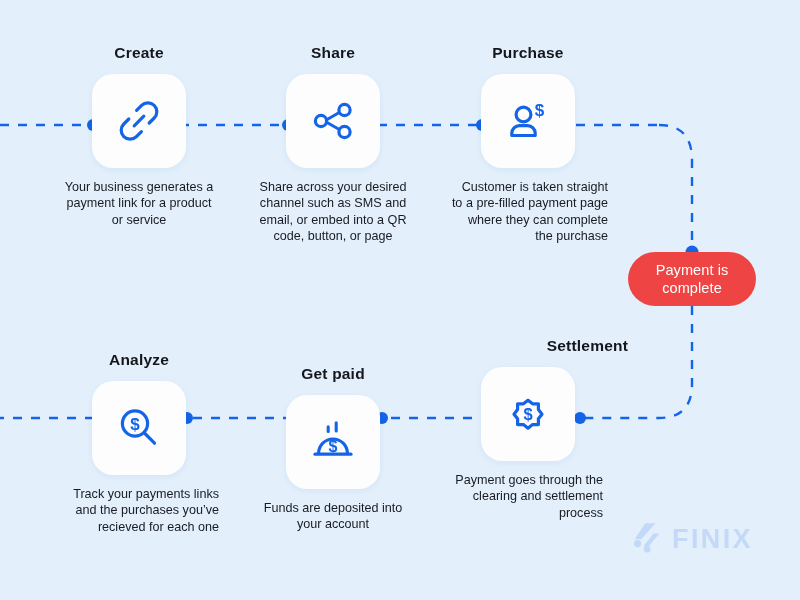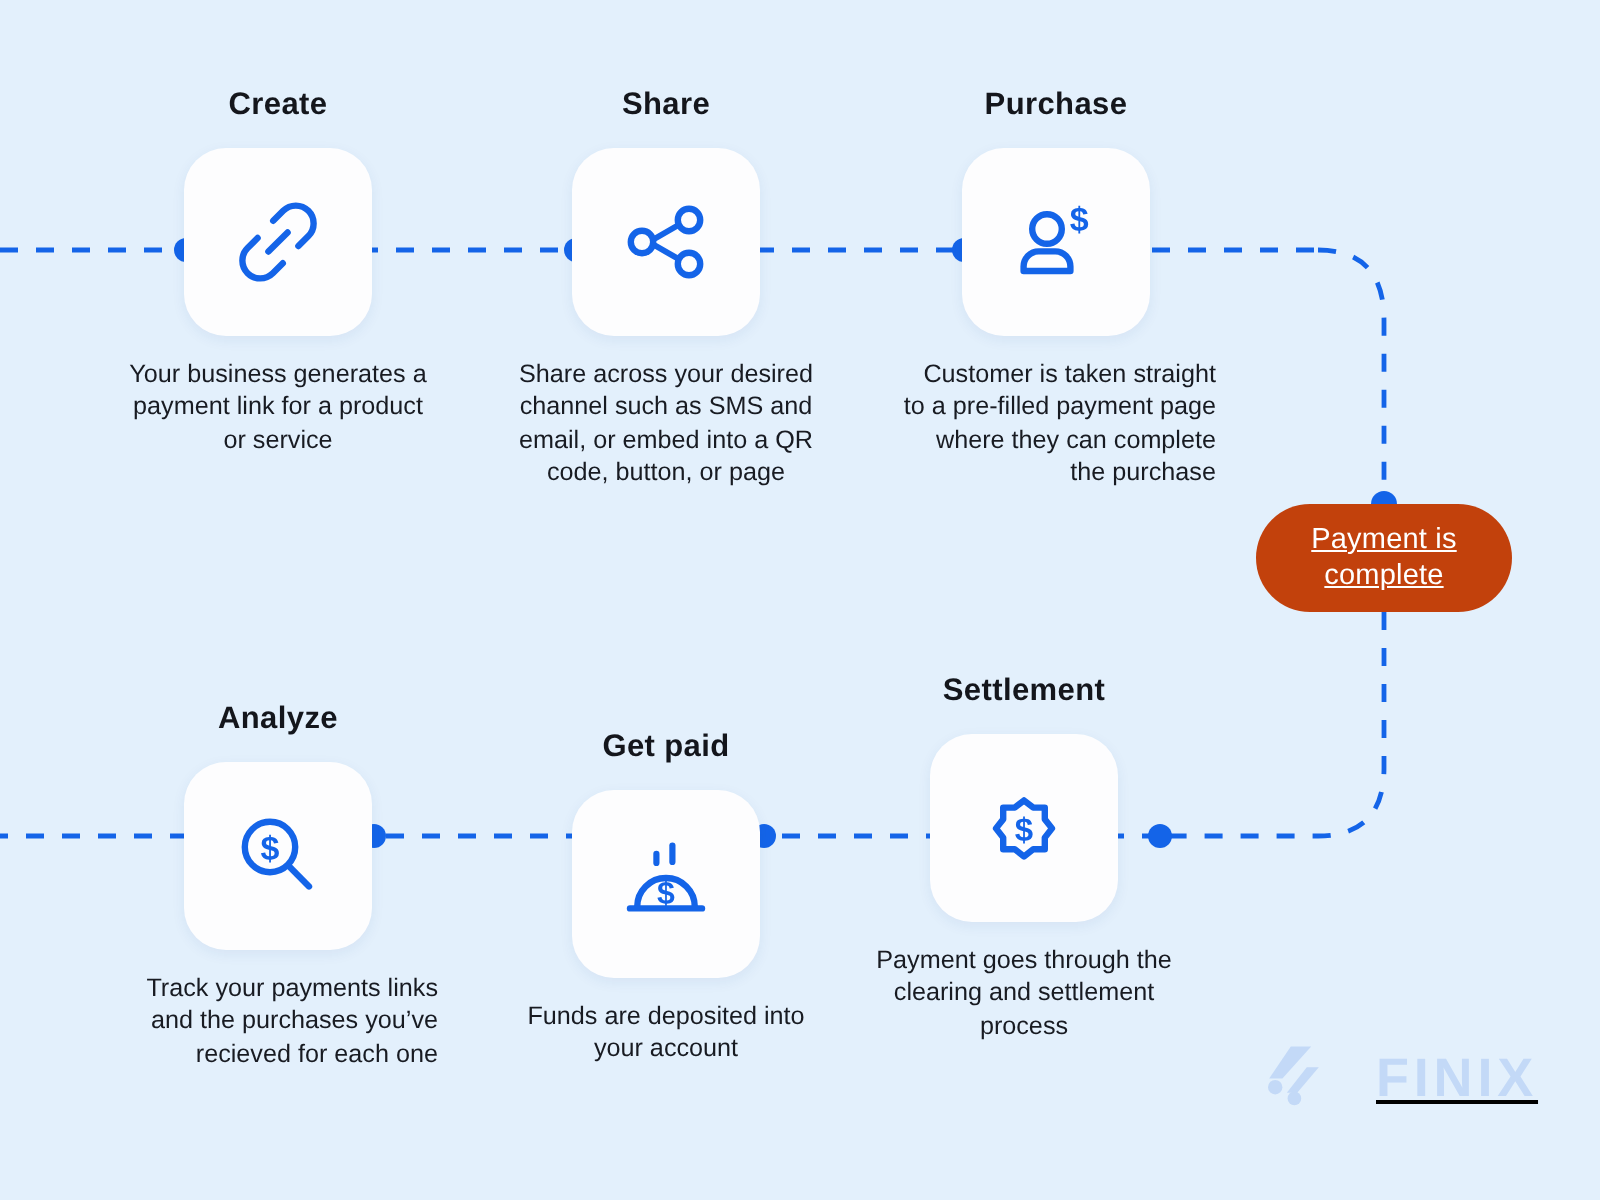--- a/index.html
+++ b/index.html
@@ -59,38 +59,36 @@
     font-size: 12.6px;
     line-height: 16.6px;
     color: #181b22;
     margin: 11px auto 0 auto;
     width: 150px;
   }
   .step-desc.wide { width: 160px; text-align: right; }
 
   .pill {
     position: absolute;
-    background: #c2410c;
+    background: #ef4444;
     color: #ffffff;
     border-radius: 32px;
     display: flex;
     align-items: center;
     justify-content: center;
     text-align: center;
     font-size: 14.5px;
     line-height: 18px;
     letter-spacing: 0.1px;
-    text-decoration: underline;
   }
   .logo {
     position: absolute;
     display: flex;
     align-items: center;
-    gap: 25px;
-    text-decoration: underline;
+    gap: 9px;
   }
   .logo-word {
     font-size: 27px;
     font-weight: 700;
     letter-spacing: 2.4px;
     color: #c3d9f7;
     line-height: 1;
   }
 </style>
 </head>
@@ -190,21 +188,21 @@
           <path d="M31.2 17 v-8.2" stroke="#1464e8" stroke-width="3.1" stroke-linecap="round"></path>
           <path d="M13.6 39.4 a14.4 14.4 0 0 1 28.8 0" stroke="#1464e8" stroke-width="3.2" stroke-linecap="round"></path>
           <path d="M10 40.2 H46" stroke="#1464e8" stroke-width="3.2" stroke-linecap="round"></path>
           <text x="28" y="38" font-family="'Liberation Sans', sans-serif" font-size="16" font-weight="700" fill="#1464e8" text-anchor="middle">$</text>
         </svg>
       </span>
     </div>
     <div class="step-desc">Funds are deposited into your account</div>
   </div>
 
-  <div class="step" style="left:412px; top:337px;">
+  <div class="step" style="left:428px; top:337px;text-align:right;">
     <div class="step-title">Settlement</div>
     <div class="icon-card">
       <span>
         <svg width="56" height="56" viewBox="0 0 56 56" fill="none" xmlns="http://www.w3.org/2000/svg">
           <path d="M28 9.4 l4.6 3.6 h5.8 l0 5.8 l3.6 4.6 l-3.6 4.6 v5.8 h-5.8 L28 37.4 l-4.6 -3.6 h-5.8 v-5.8
                    l-3.6 -4.6 l3.6 -4.6 v-5.8 h5.8 z" transform="translate(0,4.8)" stroke="#1464e8" stroke-width="3.2" stroke-linejoin="round" stroke-linecap="round"></path>
           <text x="28" y="34.4" font-family="'Liberation Sans', sans-serif" font-size="16.5" font-weight="700" fill="#1464e8" text-anchor="middle">$</text>
         </svg>
       </span>
     </div>

